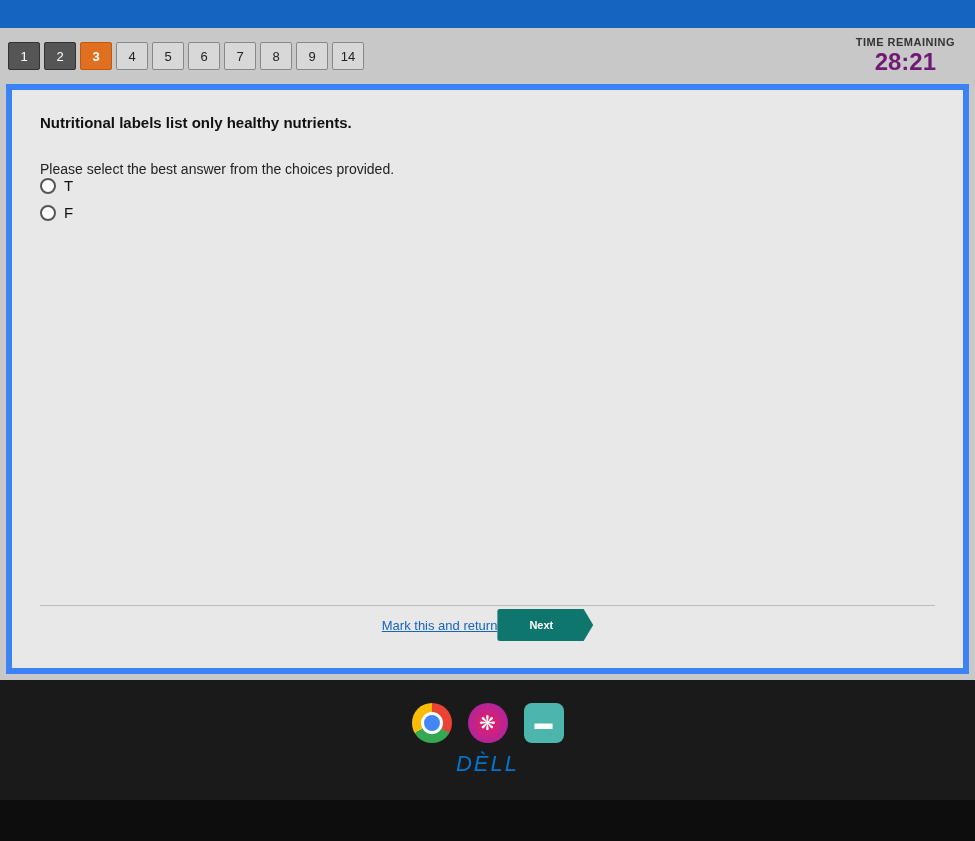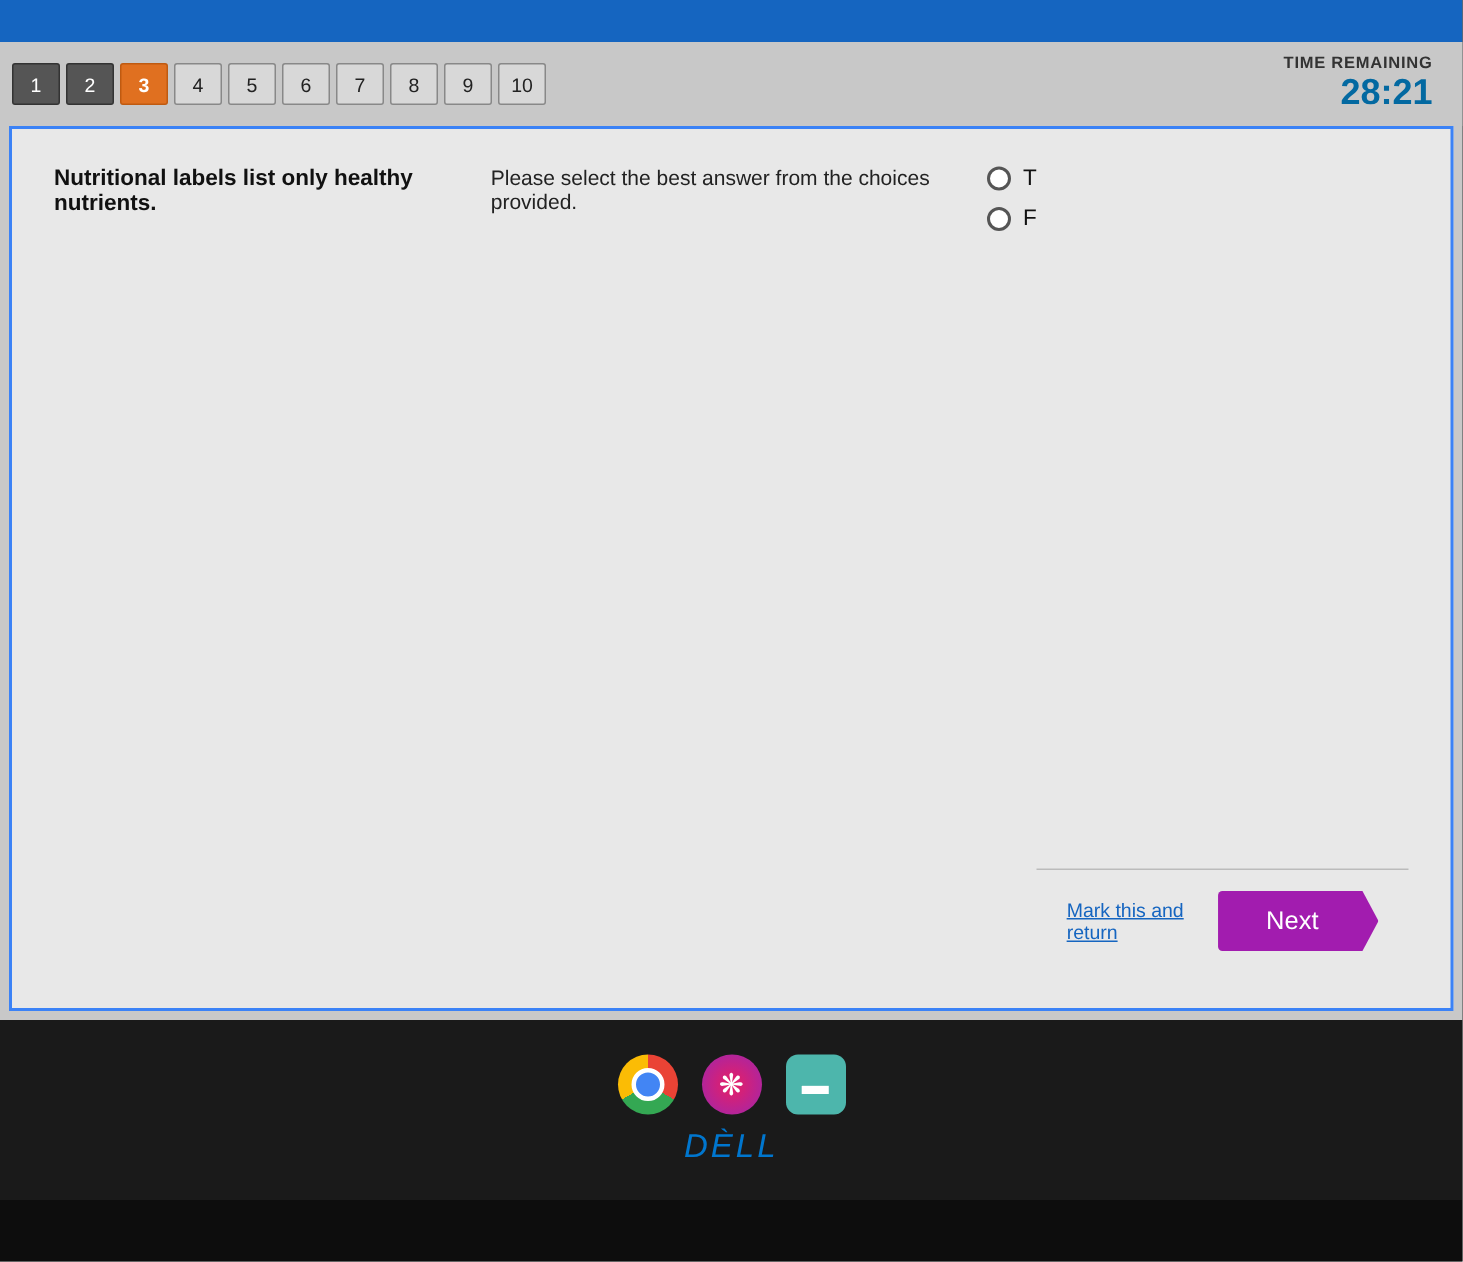--- a/index.html
+++ b/index.html
@@ -88,32 +88,33 @@
     .timer-label {
       font-size: 11px;
       font-weight: bold;
       color: #333;
       letter-spacing: 0.5px;
     }
 
     .timer-value {
       font-size: 24px;
       font-weight: bold;
-      color: #0369a1;
+      color: #701a75;
+      text-align: center;
     }
 
     
     .question-panel {
       flex: 1;
       background: #e8e8e8;
       margin: 0 6px 6px 6px;
       padding: 24px 28px;
       display: flex;
-      flex-direction: row;
-      border: 2px solid #3b82f6;
+      flex-direction: column;
+      border: 6px solid #3b82f6;
     }
 
     .question-text {
       font-size: 15px;
       font-weight: bold;
       color: #111;
       margin-bottom: 30px;
     }
 
     .instruction-text {
@@ -146,46 +147,46 @@
 
     .choice-label {
       font-size: 15px;
       color: #111;
     }
 
     
     .bottom-bar {
       display: flex;
       align-items: center;
-      justify-content: flex-end;
-      padding: 14px 20px;
+      justify-content: center;
+      padding: 3px 20px;
       border-top: 1px solid #bbb;
       margin-top: auto;
       background: #e8e8e8;
     }
 
     .mark-return-link {
       font-size: 13px;
       color: #1565c0;
       text-decoration: underline;
       cursor: pointer;
     }
 
     .nav-buttons {
       display: flex;
       gap: 10px;
     }
 
     .btn-next {
-      background: #a21caf;
+      background: #0f766e;
       color: #fff;
       border: none;
       padding: 10px 32px;
-      font-size: 17px;
-      font-weight: normal;
+      font-size: 11px;
+      font-weight: bold;
       cursor: pointer;
       border-radius: 3px;
       clip-path: polygon(0 0, 90% 0, 100% 50%, 90% 100%, 0 100%);
       padding-right: 40px;
     }
 
     .btn-submit {
       background: #2196f3;
       color: #fff;
       border: none;
@@ -279,21 +280,21 @@
       <div class="question-nav-numbers">
         <div class="q-num visited">1</div>
         <div class="q-num visited">2</div>
         <div class="q-num active">3</div>
         <div class="q-num">4</div>
         <div class="q-num">5</div>
         <div class="q-num">6</div>
         <div class="q-num">7</div>
         <div class="q-num">8</div>
         <div class="q-num">9</div>
-        <div class="q-num">10</div>
+        <div class="q-num">14</div>
       </div>
 
       <div class="timer-area">
         <div class="timer-label">TIME REMAINING</div>
         <div class="timer-value">28:21</div>
       </div>
     </div>
 
     <div class="question-panel">
       <div class="question-text">Nutritional labels list only healthy nutrients.</div>

